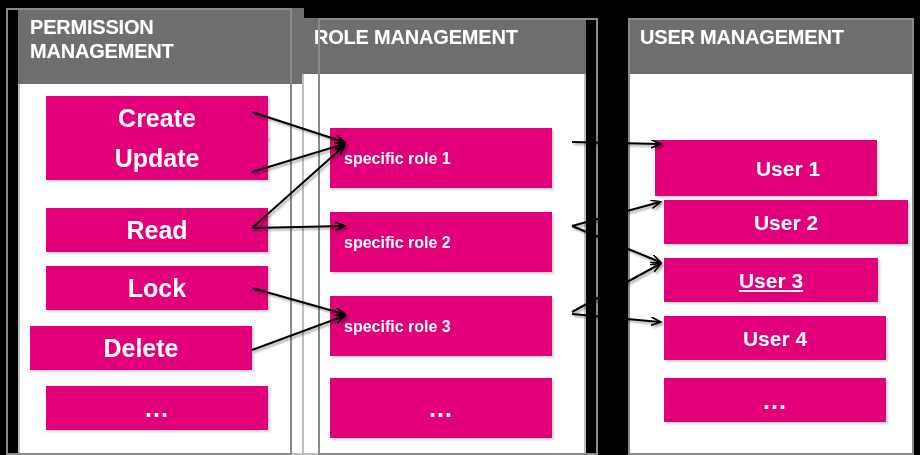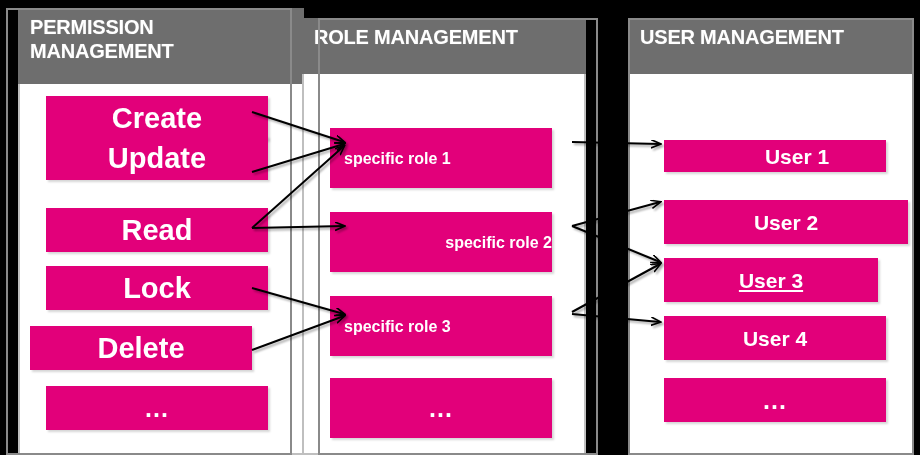--- a/index.html
+++ b/index.html
@@ -66,21 +66,21 @@
     box-shadow: 2px 2px 2px rgba(0,0,0,0.16);
   }
   .item-box.center {
     justify-content: center;
   }
   .item-box.left {
     justify-content: flex-start;
     padding-left: 14px;
   }
   .perm-label {
-    font-size: 29px;
+    font-size: 25px;
     line-height: 25px;
   }
   .role-label {
     font-size: 16px;
     line-height: 23px;
   }
   .user-label {
     font-size: 21px;
     line-height: 21px;
   }
@@ -145,21 +145,21 @@
     <div class="panel-header" style="height:56px;">
       <div>ROLE MANAGEMENT</div>
     </div>
 
     <div class="panel-body" style="top:56px; height:381px;"></div>
 
     <div class="item-box left" style="left:28px; top:110px; width:222px; height:60px;">
       <span class="role-label">specific role 1</span>
     </div>
 
-    <div class="item-box left" style="left:28px; top:194px; width:222px; height:60px;justify-content:flex-end;">
+    <div class="item-box left" style="left:28px; top:194px; width:222px; height:60px;">
       <span class="role-label">specific role 2</span>
     </div>
 
     <div class="item-box left" style="left:28px; top:278px; width:222px; height:60px;">
       <span class="role-label">specific role 3</span>
     </div>
 
     <div class="item-box center" style="left:28px; top:360px; width:222px; height:60px;">
       <span class="ellipsis-label">...</span>
     </div>
@@ -167,21 +167,21 @@
   <div class="panel-frame" style="left:318px; top:18px; width:280px; height:437px;"></div>
 
   <div class="panel" style="left:628px; top:18px; width:286px; height:437px; background:transparent;">
 
     <div class="panel-header" style="height:56px;">
       <div>USER MANAGEMENT</div>
     </div>
 
     <div class="panel-body" style="top:56px; height:381px;"></div>
 
-    <div class="item-box center" style="left:36px; top:122px; width:222px; height:32px;padding-left:44px;">
+    <div class="item-box center" style="left:27px; top:122px; width:222px; height:56px;padding-left:44px;">
       <span class="user-label">User 1</span>
     </div>
 
     <div class="item-box center" style="left:36px; top:182px; width:244px; height:44px;">
       <span class="user-label">User 2</span>
     </div>
 
     <div class="item-box center" style="left:36px; top:240px; width:214px; height:44px;text-decoration:underline;">
       <span class="user-label">User 3</span>
     </div>

